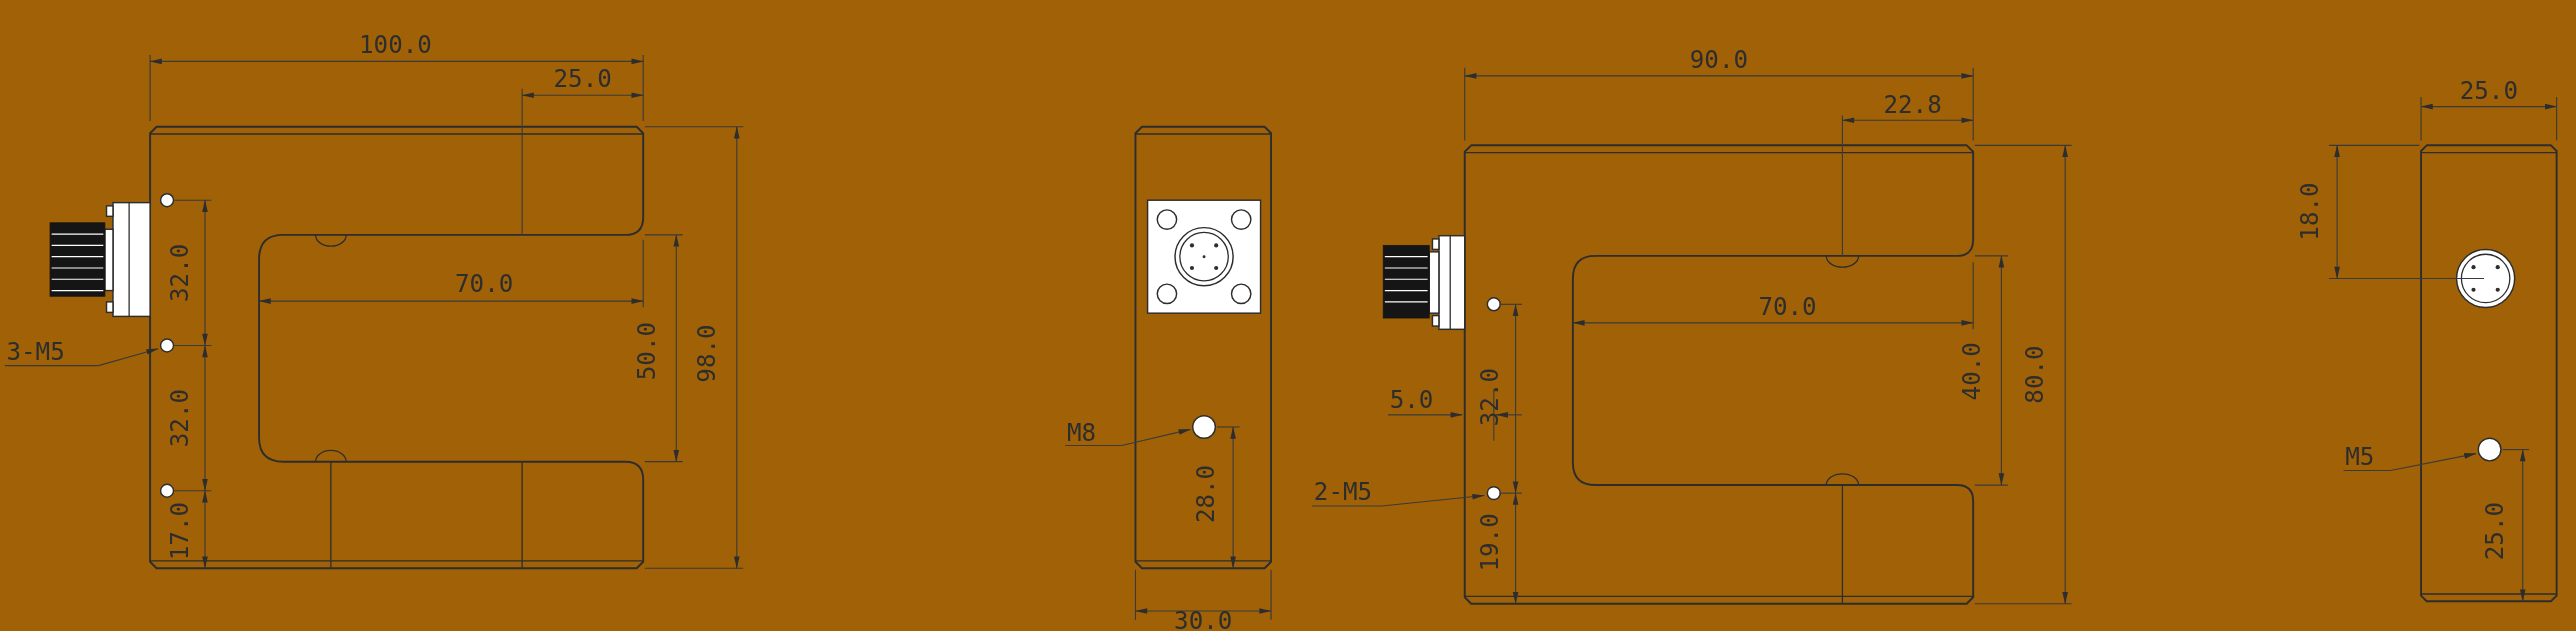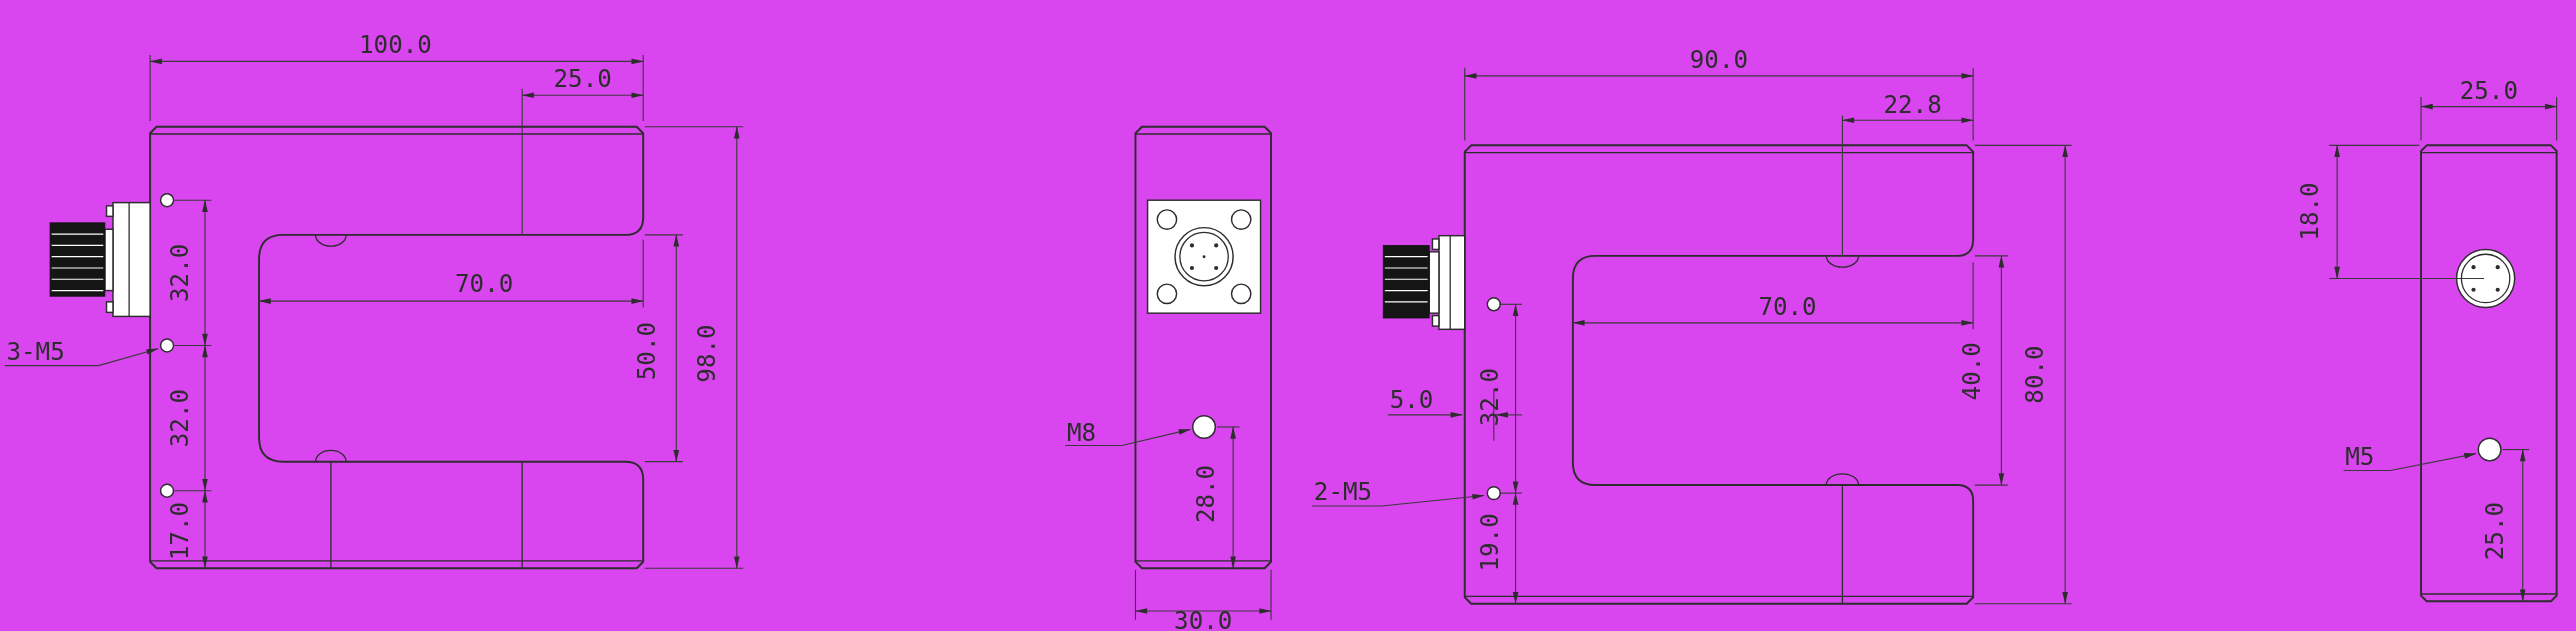--- a/index.html
+++ b/index.html
@@ -1,16 +1,16 @@
 <!DOCTYPE html>
 <html style="font-size:13px"><head>
 <meta charset="utf-8">
 <style>
   html,body{margin:0;padding:0;background:#ffffff;}
-  .stage{width:2576px;height:632px;background:#d946ef;position:relative;overflow:hidden;}
+  .stage{width:2576px;height:632px;background:#a16207;position:relative;overflow:hidden;}
   svg{display:block;}
   svg text{font-family:"DejaVu Sans Mono","Liberation Mono",monospace;fill:#2d2d2d;font-size:30px;}
   .outline{fill:none;stroke:#2d2d2d;stroke-width:2.4;stroke-linejoin:round;}
   .thin{fill:none;stroke:#2d2d2d;stroke-width:1.6;}
   .dim{fill:none;stroke:#3a3a3a;stroke-width:1.4;}
   .hole{fill:#ffffff;stroke:#2d2d2d;stroke-width:1.8;}
   .threads{fill:#151515;stroke:#151515;stroke-width:1;}
   .threadline{stroke:#ffffff;stroke-width:1.4;}
   .white{fill:#ffffff;stroke:#2d2d2d;stroke-width:1.8;}
 </style>

